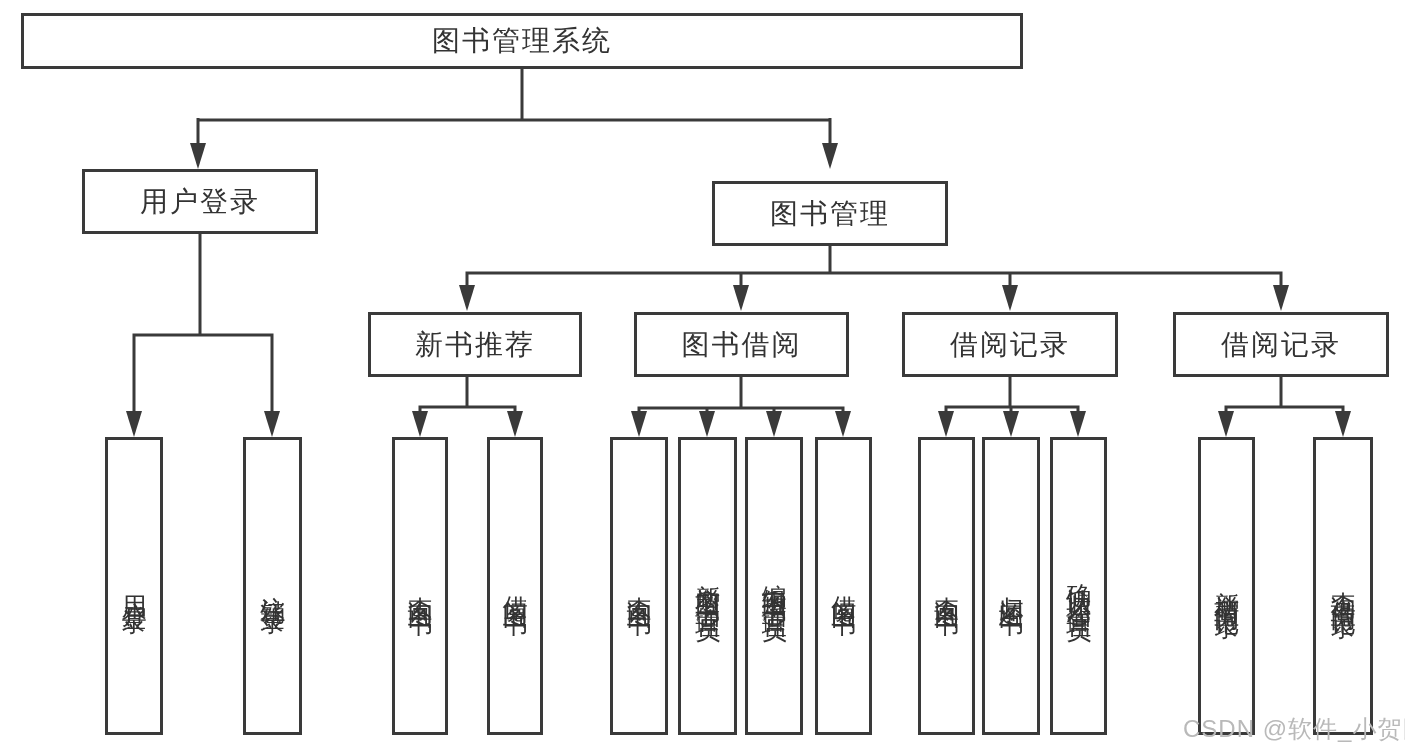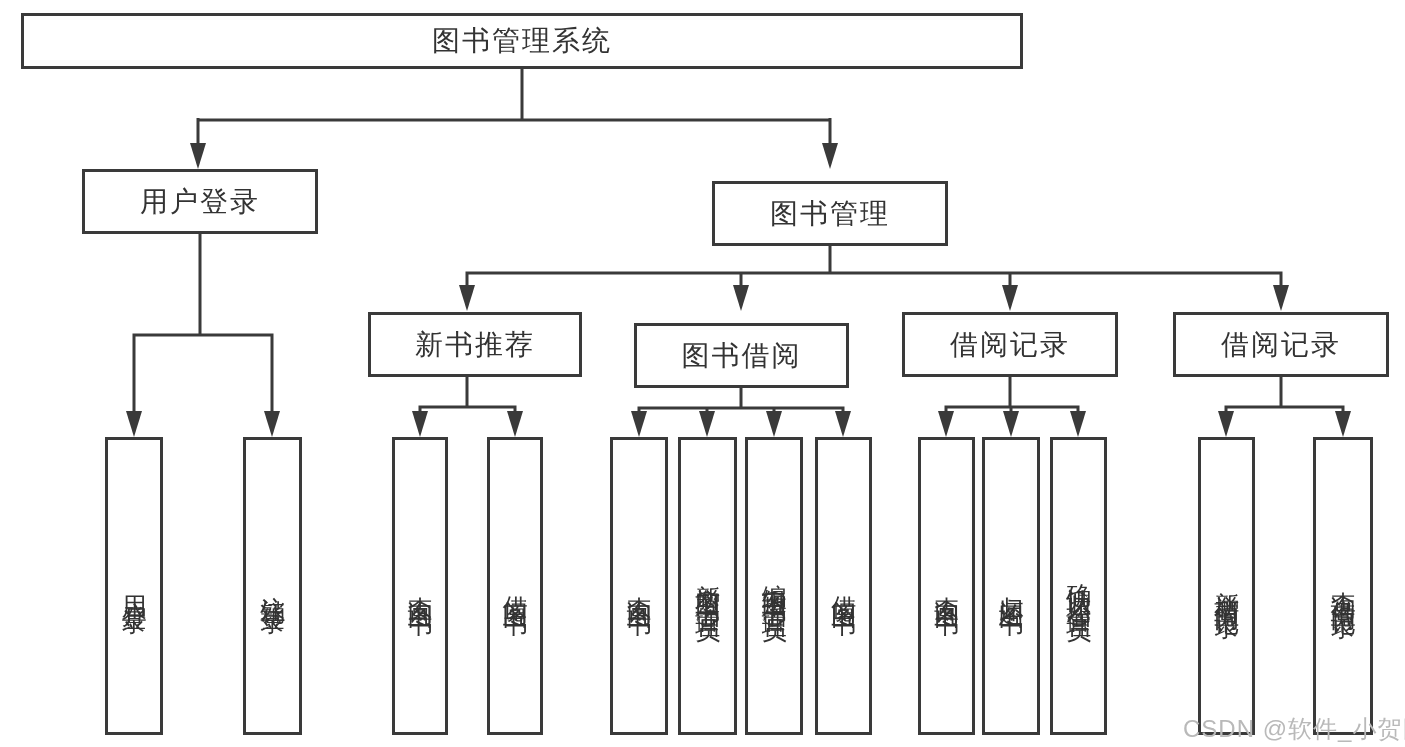--- a/index.html
+++ b/index.html
@@ -77,21 +77,21 @@
       <use href="#ah" transform="translate(1343,437)"></use>
     </g>
   </svg>
 
   <div class="box h-box" style="left:21px;top:13px;width:1002px;height:56px;">图书管理系统</div>
 
   <div class="box h-box" style="left:82px;top:169px;width:236px;height:65px;">用户登录</div>
   <div class="box h-box" style="left:712px;top:169px;width:236px;height:65px;margin-top:12px;">图书管理</div>
 
   <div class="box h-box" style="left:360px;top:312px;width:214px;height:65px;margin-left:8px;">新书推荐</div>
-  <div class="box h-box" style="left:634px;top:323px;width:215px;height:65px;">图书借阅</div>
+  <div class="box h-box" style="left:634px;top:312px;width:215px;height:65px;">图书借阅</div>
   <div class="box h-box" style="left:902px;top:312px;width:216px;height:65px;">借阅记录</div>
   <div class="box h-box" style="left:1173px;top:312px;width:216px;height:65px;">借阅记录</div>
 
   <div class="box v-box" style="left:105px;top:437px;width:58px;height:298px;">用户登录</div>
   <div class="box v-box" style="left:243px;top:437px;width:59px;height:298px;">注销登录</div>
 
   <div class="box v-box" style="left:392px;top:437px;width:56px;height:298px;">查询图书</div>
   <div class="box v-box" style="left:487px;top:437px;width:56px;height:298px;">借阅图书</div>
 
   <div class="box v-box" style="left:610px;top:437px;width:58px;height:298px;">查询图书</div>

